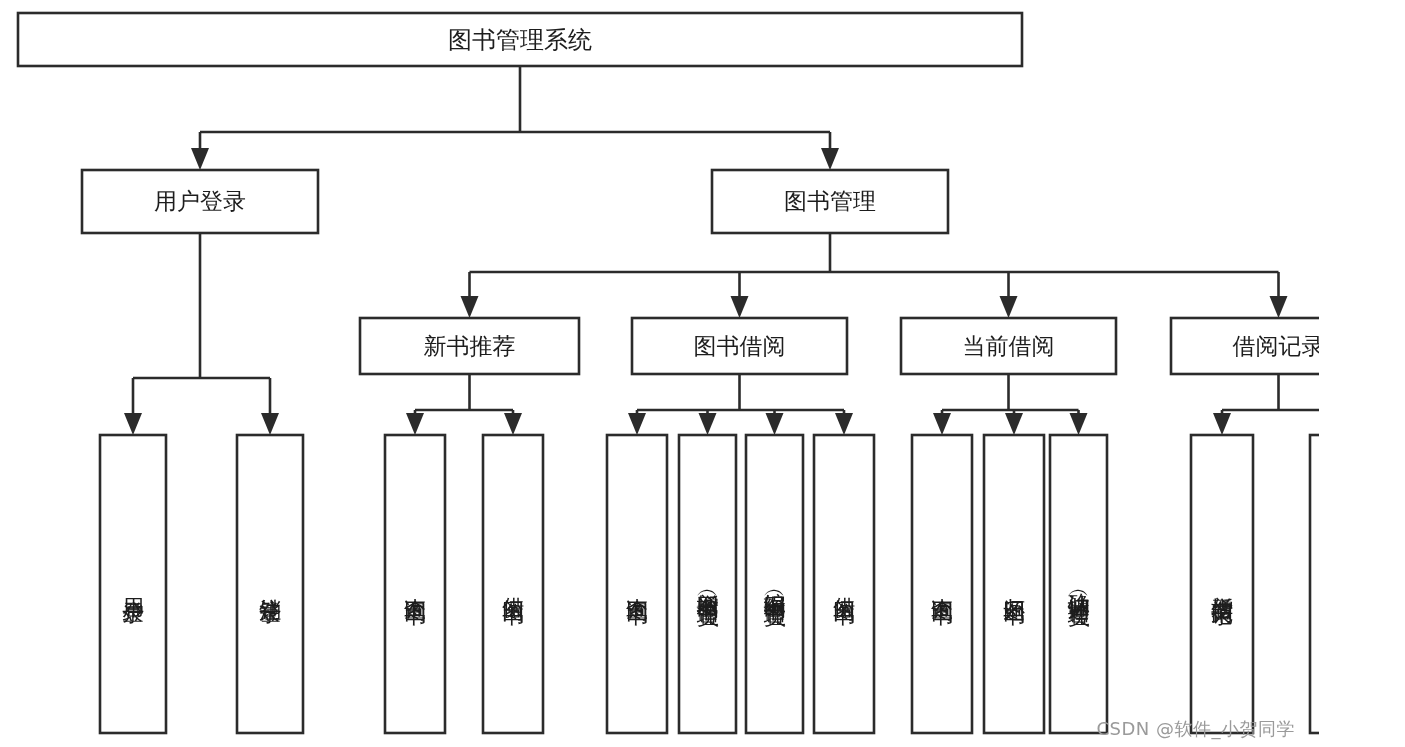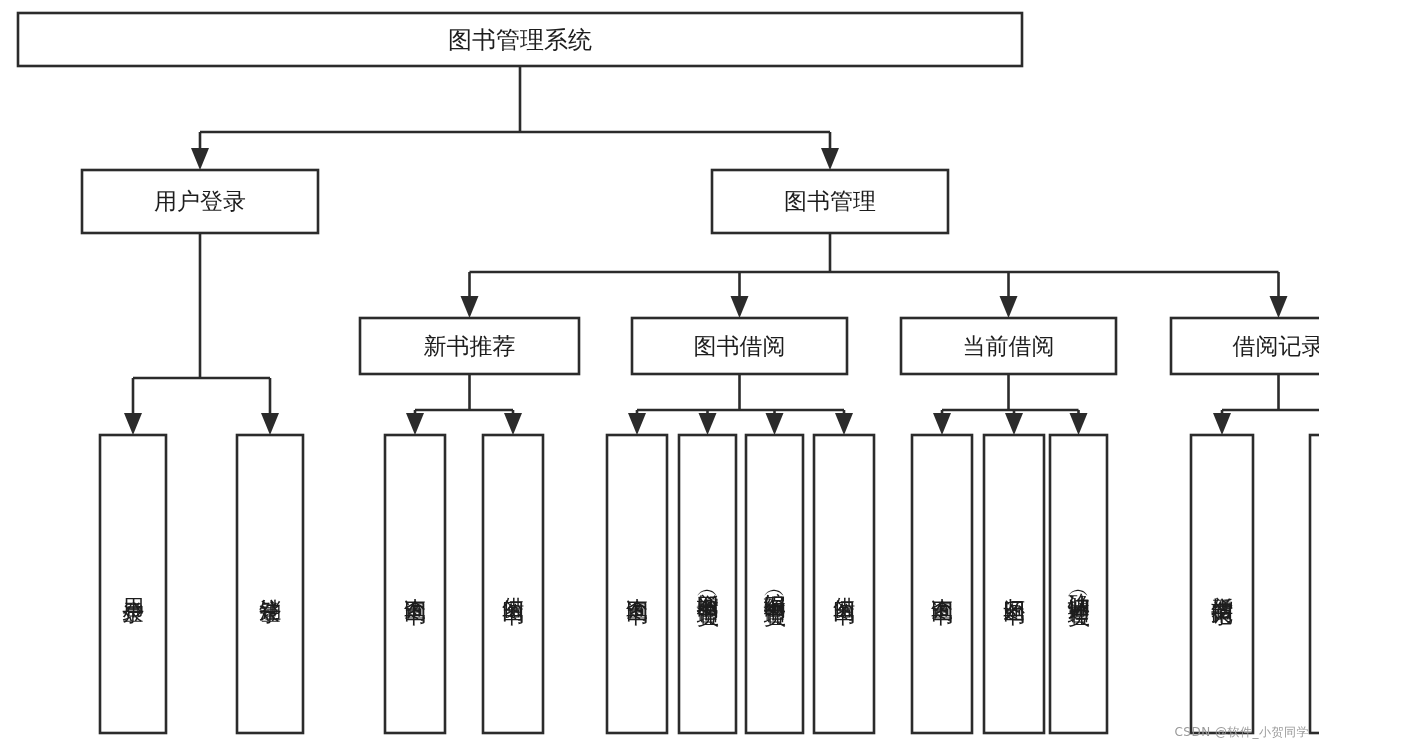--- a/index.html
+++ b/index.html
@@ -61,24 +61,24 @@
     font-size: 22px;
     line-height: 1.12;
     color: #1d1d1d;
     letter-spacing: 2px;
     white-space: nowrap;
     text-align: center;
     pointer-events: none;
   }
   .watermark {
     position: absolute;
-    right: 10px;
+    right: 24px;
     bottom: 6px;
     font-family: "DejaVu Sans", "Liberation Sans", sans-serif;
-    font-size: 12px;
+    font-size: 18px;
     color: #9a9a9a;
     letter-spacing: 0.5px;
     white-space: nowrap;
     margin-top: 48px;
   }
 </style>
 </head>
 <body>
 
 <div id="stage">

